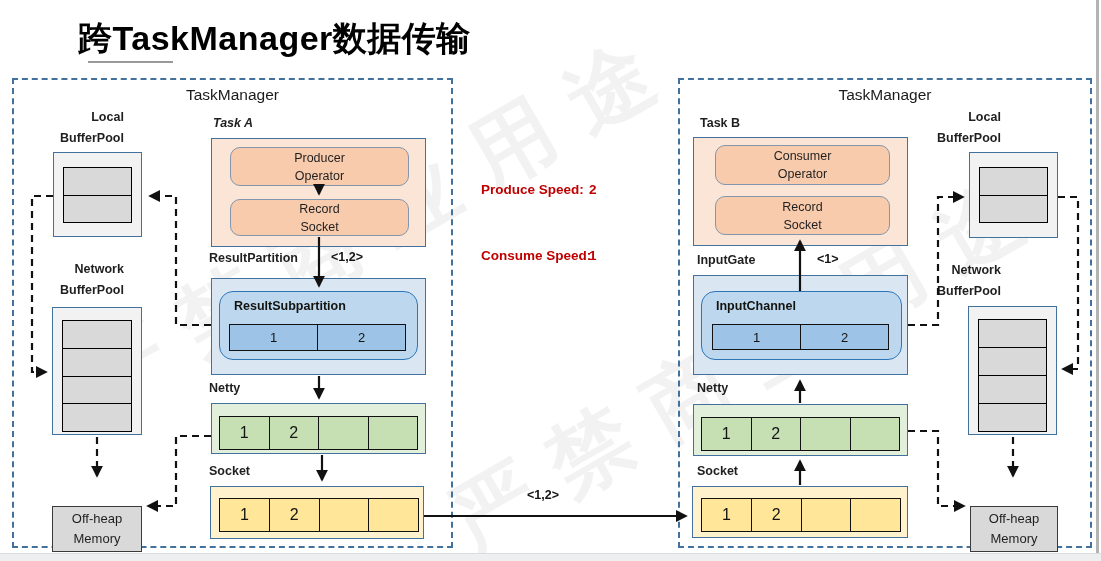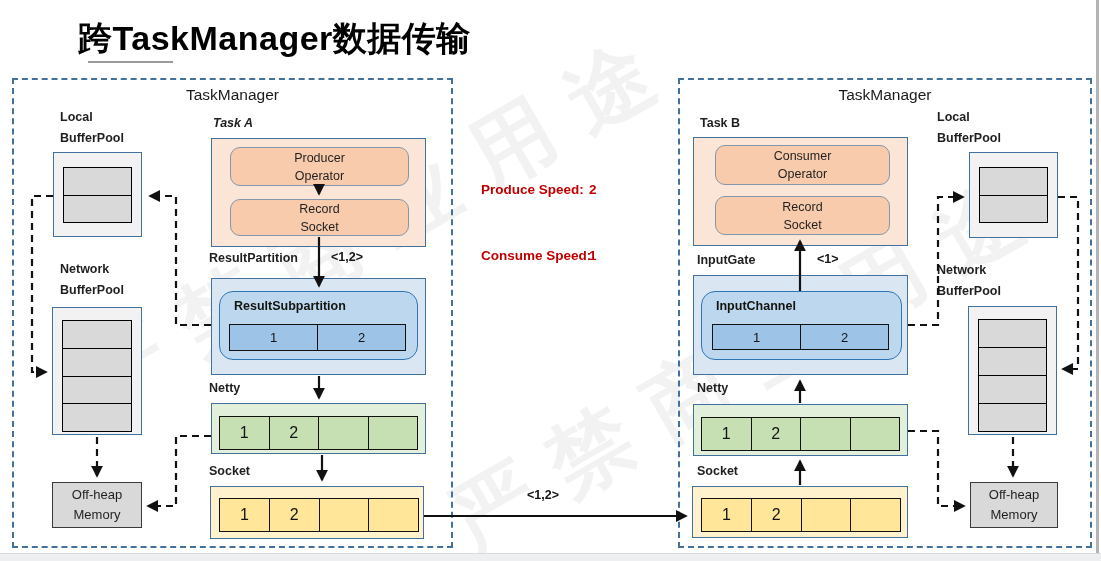--- a/index.html
+++ b/index.html
@@ -13,32 +13,32 @@
 
   
   .watermark{position:absolute;font-size:84px;font-weight:700;color:rgba(0,0,0,0.05);
              letter-spacing:28px;white-space:nowrap;transform:rotate(-30deg);
              transform-origin:left top;pointer-events:none;z-index:0;}
 
   
   .panel{border:2.4px dashed #41719C;background:transparent;z-index:1;}
   .tm-title{font-size:15.5px;color:#1b1b1b;text-align:center;z-index:2;}
 
-  .lbl{font-size:12.5px;font-weight:700;color:#1f1f1f;white-space:nowrap;line-height:21px;z-index:3;}
+  .lbl{font-size:12.5px;font-weight:700;color:#1f1f1f;white-space:nowrap;line-height:21px;z-index:3;text-align:right;}
   .tag{font-size:12.5px;font-weight:700;color:#141414;white-space:nowrap;z-index:3;}
 
   
   .pool-box{background:#f2f2f2;border:1.6px solid #41719C;z-index:2;}
   .pool-grid{border:1.3px solid #000;display:flex;flex-direction:column;z-index:3;}
   .pool-row{flex:1;background:#d9d9d9;border-top:1.3px solid #000;}
   .pool-row:first-child{border-top:none;}
 
   .offheap{background:#d9d9d9;border:1.3px solid #3a3a3a;display:flex;flex-direction:column;
            align-items:center;justify-content:center;font-size:13px;line-height:20px;
-           text-align:center;z-index:3;}
+           text-align:center;z-index:3;margin-top:24px;}
 
   
   .task-box{background:#fbe5d6;border:1.5px solid #41719C;z-index:2;}
   .op-box{background:#f8cbad;border:1.6px solid #8496ab;border-radius:10px;display:flex;
           flex-direction:column;align-items:center;justify-content:center;font-size:12.5px;
           line-height:18px;z-index:3;}
 
   
   .blue-box{background:#dae7f3;border:1.5px solid #41719C;z-index:2;}
   .round-blue{background:#bdd7ee;border:1.6px solid #2e75b6;border-radius:14px;z-index:3;}

